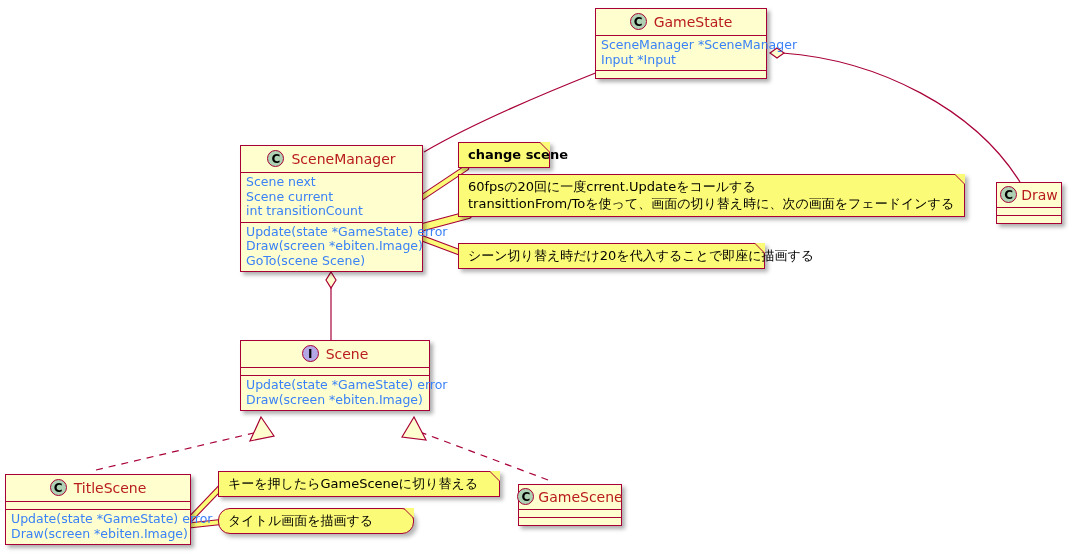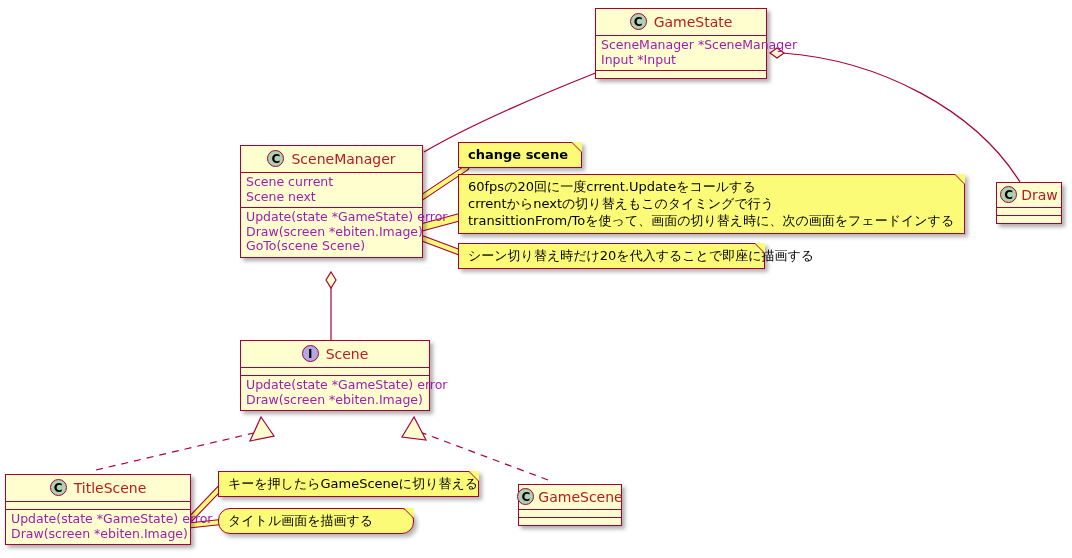--- a/index.html
+++ b/index.html
@@ -77,21 +77,21 @@
   .compart {
     border-top: 1px solid #A80036;
     padding: 2px 5px 3px 5px;
   }
   .compart.empty {
     height: 7px;
     padding: 0;
   }
   .member {
     font-size: 12.5px;
-    color: #a21caf;
+    color: #3b82f6;
     line-height: 14.5px;
     white-space: nowrap;
   }
   
   .uml-note {
     position: absolute;
     background: #FBFB77;
     border: 1px solid #A80036;
     box-shadow: 3px 3px 4px rgba(0,0,0,0.30);
     box-sizing: border-box;
@@ -195,22 +195,23 @@
     </div>
     <div class="compart empty"></div>
   </div>
 
   <div class="uml-class" style="left:240px; top:145px; width:183px;">
     <div class="uml-header">
       <span class="stereo cls">C</span>
       <span class="uml-title">SceneManager</span>
     </div>
     <div class="compart">
+      <div class="member">Scene next</div>
       <div class="member">Scene current</div>
-      <div class="member">Scene next</div>
+      <div class="member">int transitionCount</div>
     </div>
     <div class="compart">
       <div class="member">Update(state *GameState) error</div>
       <div class="member">Draw(screen *ebiten.Image)</div>
       <div class="member">GoTo(scene Scene)</div>
     </div>
   </div>
 
   <div class="uml-class" style="left:996px; top:182px; width:66px;">
     <div class="uml-header" style="padding:3px 6px 4px 6px; gap:4px;">
@@ -247,41 +248,40 @@
 
   <div class="uml-class" style="left:518px; top:484px; width:104px;">
     <div class="uml-header" style="padding:3px 6px 4px 6px; gap:4px;">
       <span class="stereo cls">C</span>
       <span class="uml-title">GameScene</span>
     </div>
     <div class="compart empty"></div>
     <div class="compart empty"></div>
   </div>
 
-  <div class="uml-note" style="left:458px; top:142px; width:124px;">
+  <div class="uml-note" style="left:458px; top:142px; width:92px;">
     <span class="fold"></span>
     <span class="fold-inner"></span>
     <div class="note-line">change scene</div>
   </div>
 
   <div class="uml-note" style="left:458px; top:174px; width:507px;">
     <span class="fold"></span>
     <span class="fold-inner"></span>
     <div class="note-line jp">60fpsの20回に一度crrent.Updateをコールする</div>
-    <div class="note-line jp">crrentからnextの切り替えもこのタイミングで行う</div>
     <div class="note-line jp">transittionFrom/Toを使って、画面の切り替え時に、次の画面をフェードインする</div>
   </div>
 
   <div class="uml-note" style="left:458px; top:243px; width:307px;">
     <span class="fold"></span>
     <span class="fold-inner"></span>
     <div class="note-line jp">シーン切り替え時だけ20を代入することで即座に描画する</div>
   </div>
 
-  <div class="uml-note" style="left:218px; top:471px; width:261px;">
+  <div class="uml-note" style="left:218px; top:471px; width:282px;">
     <span class="fold"></span>
     <span class="fold-inner"></span>
     <div class="note-line jp">キーを押したらGameSceneに切り替える</div>
   </div>
 
   <div class="uml-note" style="left:218px; top:508px; width:196px;border-radius:12px;">
     <span class="fold"></span>
     <span class="fold-inner"></span>
     <div class="note-line jp">タイトル画面を描画する</div>
   </div>

